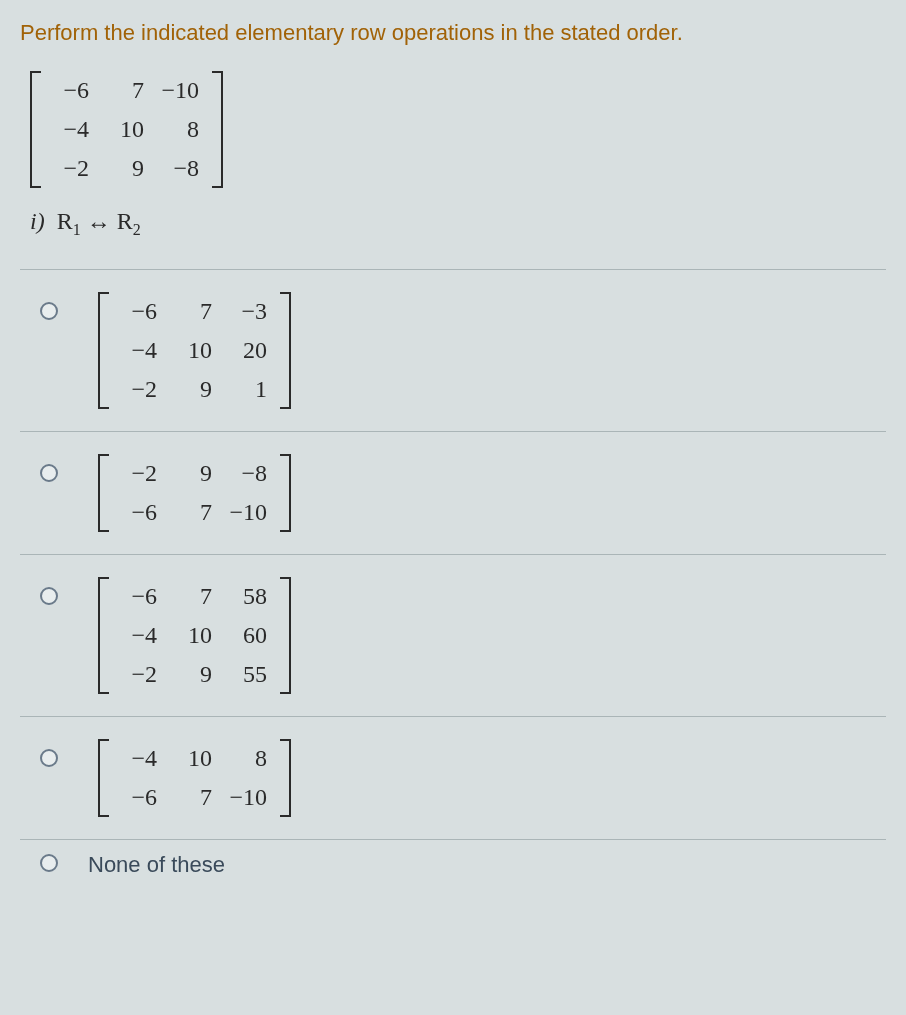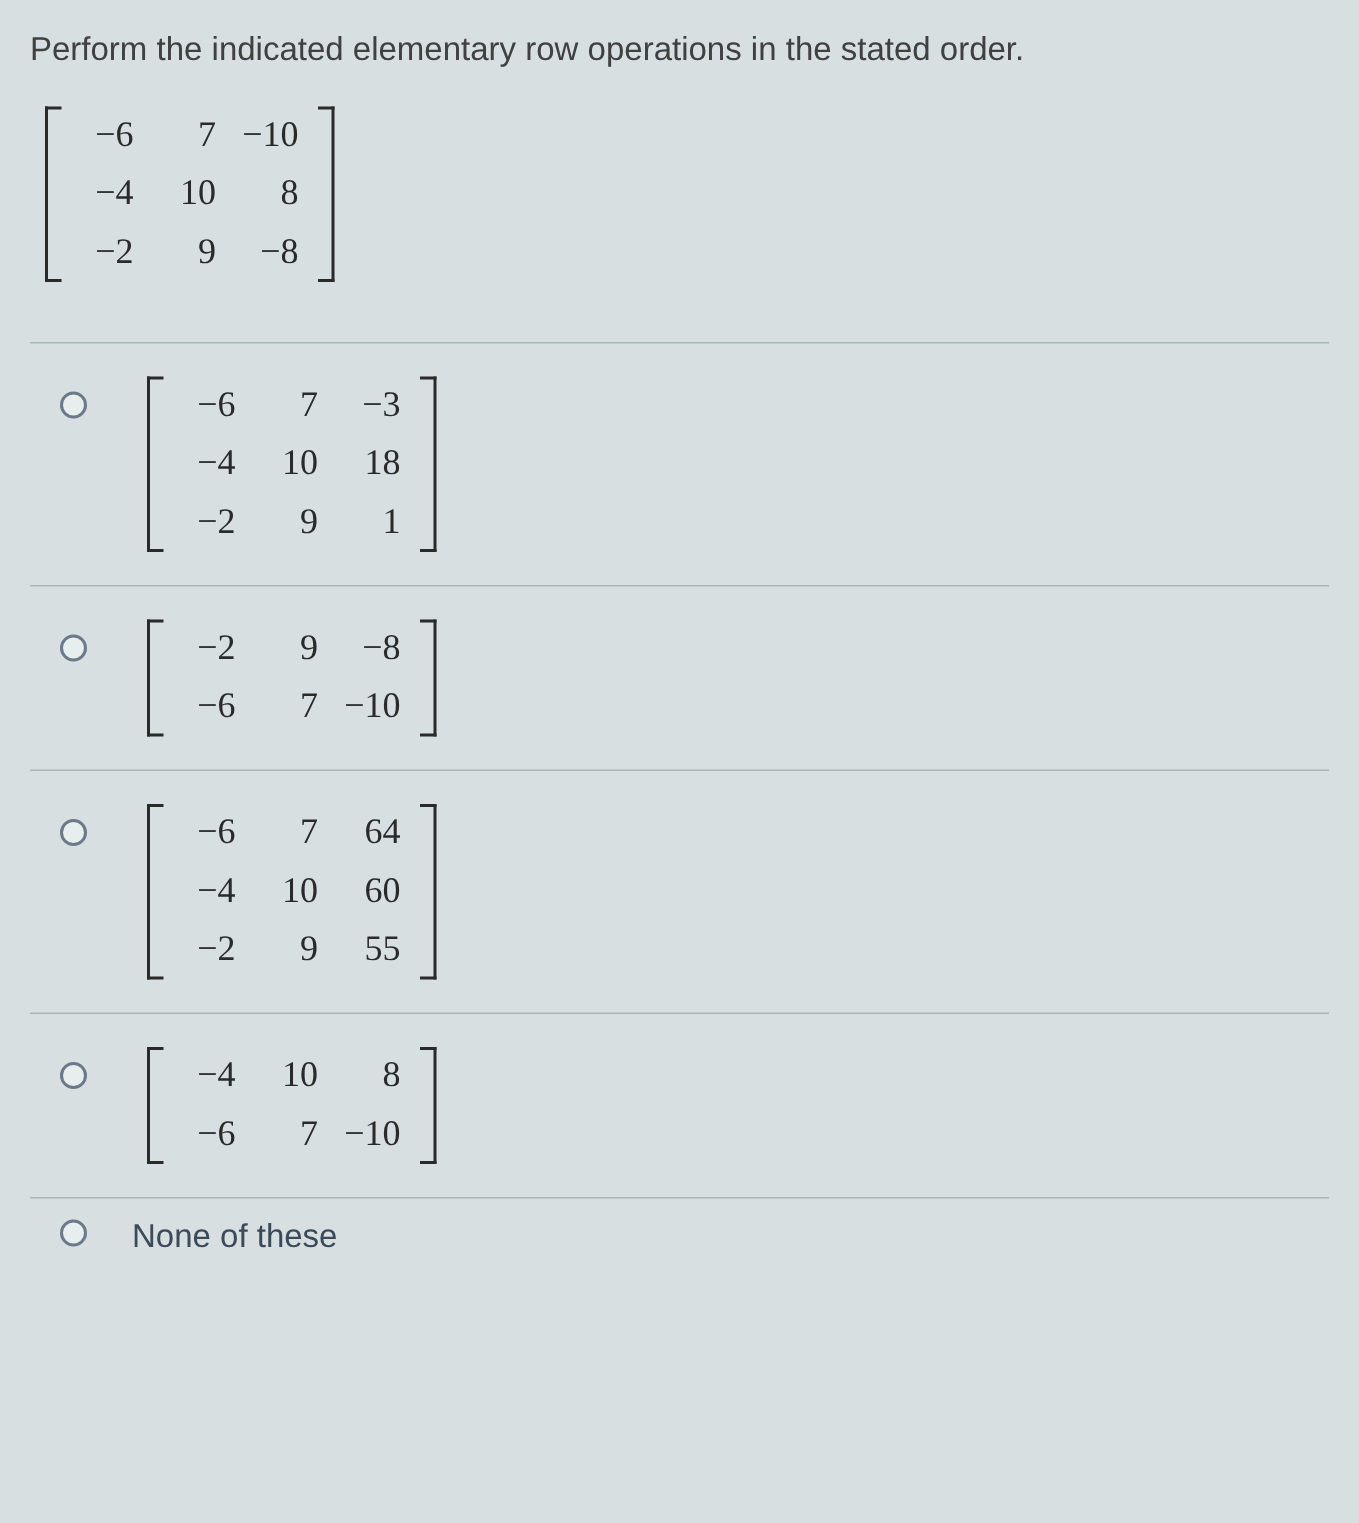--- a/index.html
+++ b/index.html
@@ -11,21 +11,21 @@
       font-family: Georgia, 'Times New Roman', serif;
       background: #d8dfe0;
       color: #2a2a2a;
       width: 906px;
       min-height: 1015px;
     }
     .question-text {
       font-size: 22px;
       margin-bottom: 15px;
       font-family: 'Segoe UI', Arial, sans-serif;
-      color: #404040;
+      color: #a16207;
     }
     .matrix {
       display: inline-block;
       position: relative;
       padding: 0 14px;
       margin: 10px 0 10px 10px;
     }
     .matrix::before,
     .matrix::after {
       content: '';
@@ -125,37 +125,43 @@
     <div class="matrix-cell">8</div>
   </div>
   <div class="matrix-row">
     <div class="matrix-cell">−2</div>
     <div class="matrix-cell">9</div>
     <div class="matrix-cell">−8</div>
   </div>
 </div>
 
 <div class="operations">
+  <div class="line">
+    <span class="roman">i)</span>&nbsp;
+    <span class="op-normal"><span>R</span><span class="sub">1</span></span>
+    <span class="op-normal">↔</span>
+    <span class="op-normal"><span>R</span><span class="sub">2</span></span>
+  </div>
 </div>
 
 <div class="answer-list">
 
   <div class="answer-row">
     <div class="radio"></div>
     <div class="answer-content">
       <div class="matrix">
         <div class="matrix-row">
           <div class="matrix-cell">−6</div>
           <div class="matrix-cell">7</div>
           <div class="matrix-cell">−3</div>
         </div>
         <div class="matrix-row">
           <div class="matrix-cell">−4</div>
           <div class="matrix-cell">10</div>
-          <div class="matrix-cell">18</div>
+          <div class="matrix-cell">20</div>
         </div>
         <div class="matrix-row">
           <div class="matrix-cell">−2</div>
           <div class="matrix-cell">9</div>
           <div class="matrix-cell">1</div>
         </div>
       </div>
     </div>
   </div>
 
@@ -177,21 +183,21 @@
     </div>
   </div>
 
   <div class="answer-row">
     <div class="radio"></div>
     <div class="answer-content">
       <div class="matrix">
         <div class="matrix-row">
           <div class="matrix-cell">−6</div>
           <div class="matrix-cell">7</div>
-          <div class="matrix-cell">64</div>
+          <div class="matrix-cell">58</div>
         </div>
         <div class="matrix-row">
           <div class="matrix-cell">−4</div>
           <div class="matrix-cell">10</div>
           <div class="matrix-cell">60</div>
         </div>
         <div class="matrix-row">
           <div class="matrix-cell">−2</div>
           <div class="matrix-cell">9</div>
           <div class="matrix-cell">55</div>

